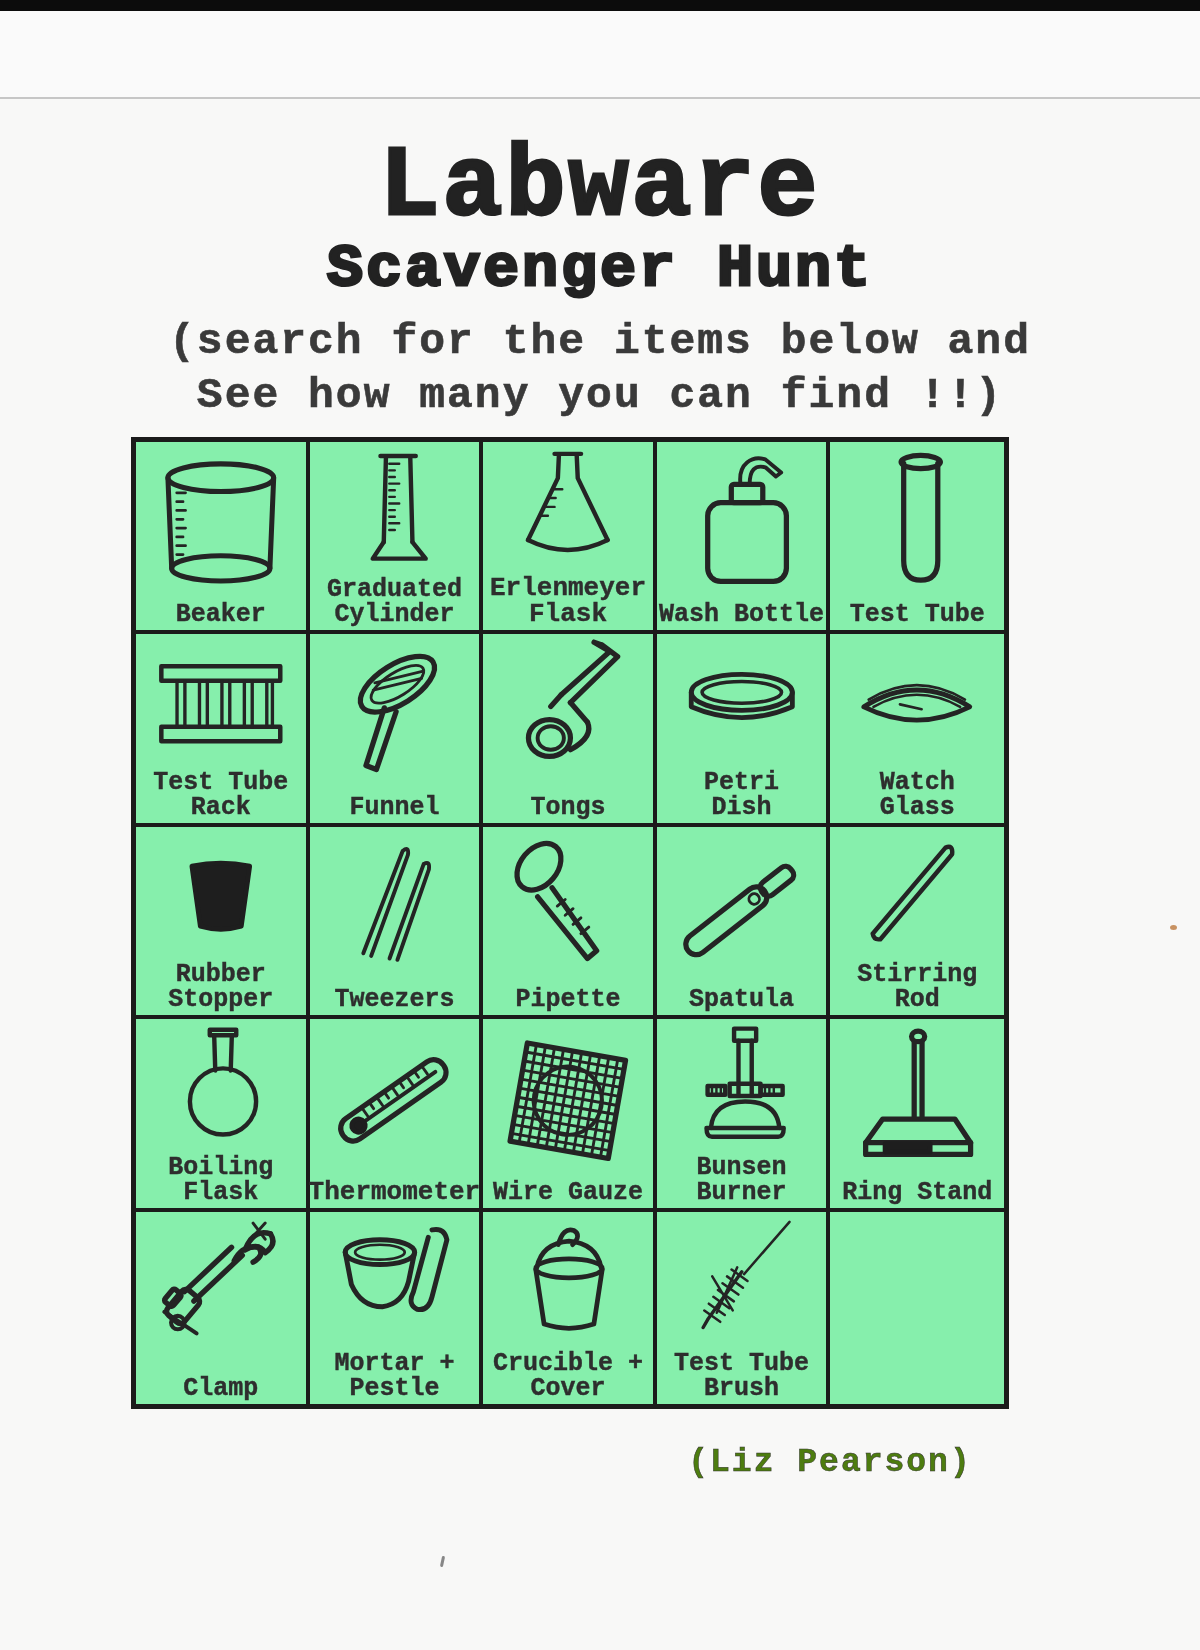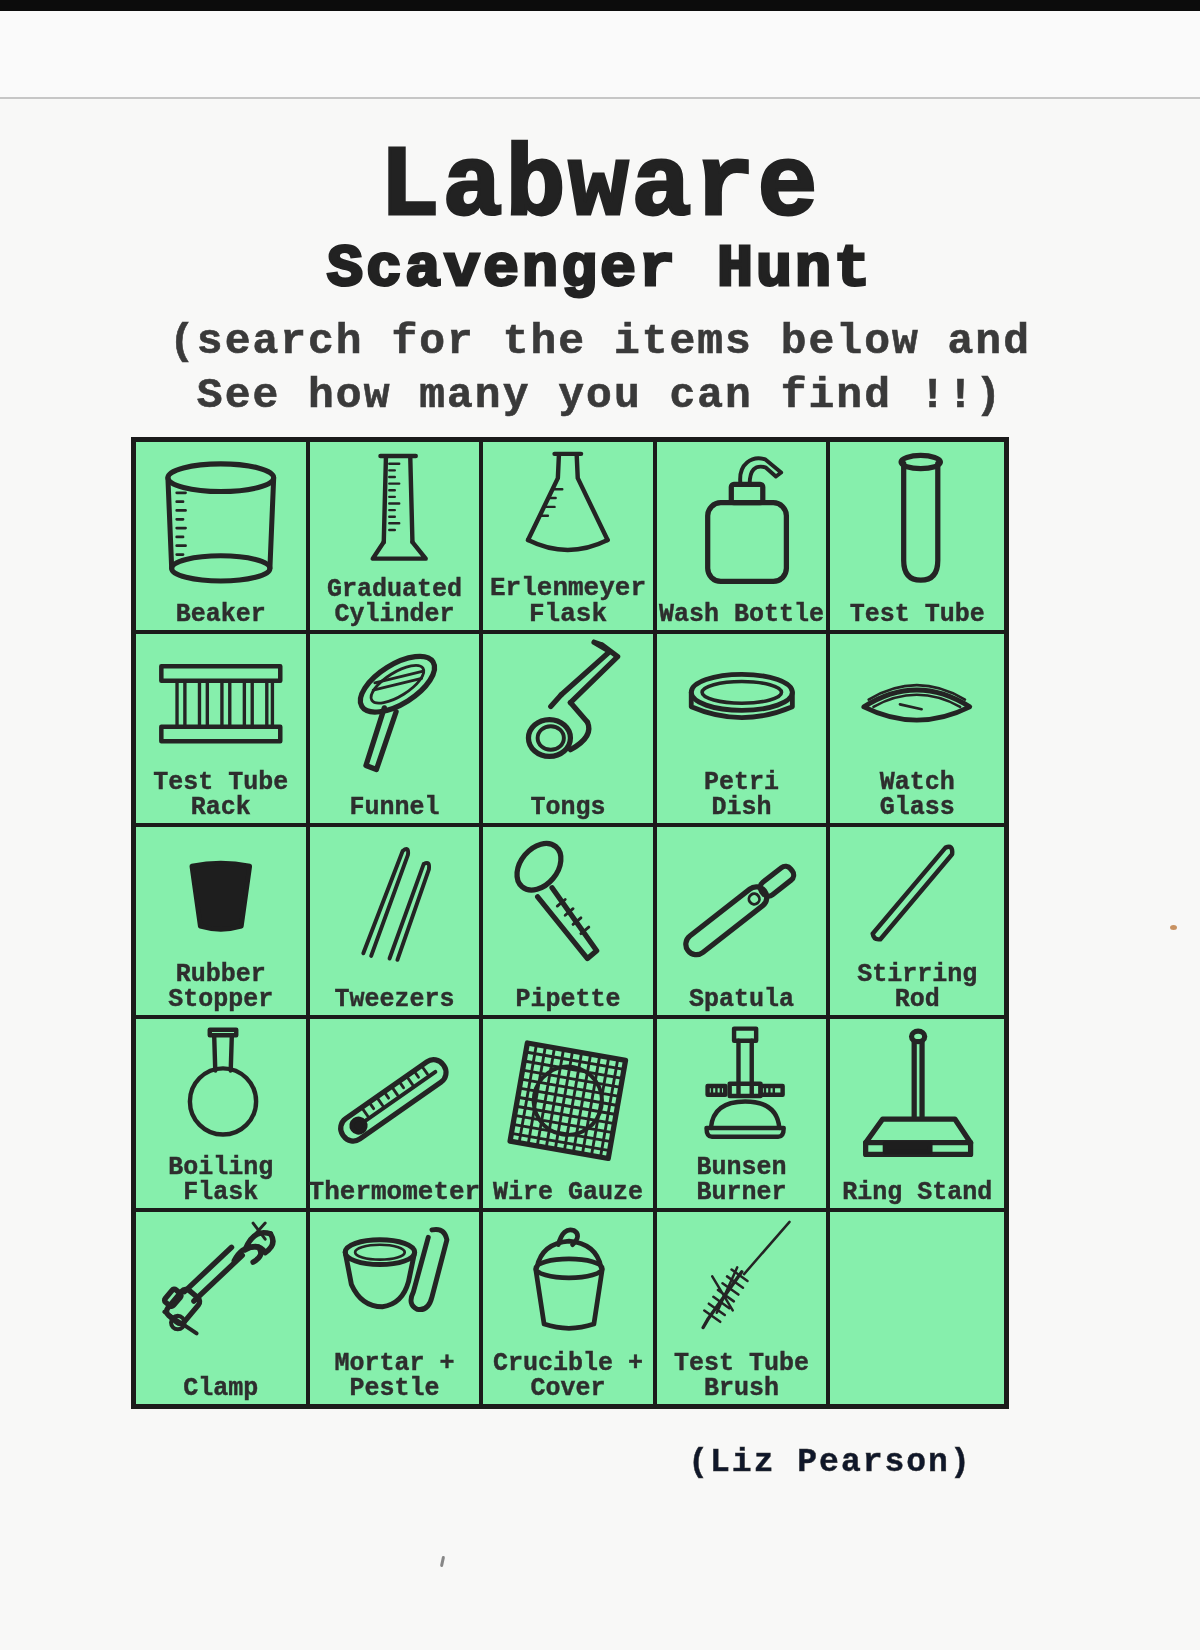--- a/index.html
+++ b/index.html
@@ -32,21 +32,21 @@
        stroke-linecap:round;stroke-linejoin:round;}
   .art .thin{stroke-width:2.2;}
   .art .med{stroke-width:3;}
   .art .fill{fill:#1e1e1e;stroke:#1e1e1e;}
   .lbl{text-align:center;font-size:25px;font-weight:bold;color:#2e2e2e;
        line-height:1.0;padding-bottom:1px;-webkit-text-stroke:.4px #2e2e2e;}
   .lbl span{display:block;}
   .lbl.sm{font-size:26px;}
 
   .attribution{position:absolute;left:600px;top:1444px;width:460px;text-align:center;
-       font-size:33px;font-weight:bold;color:#0f172a;letter-spacing:2px;
+       font-size:33px;font-weight:bold;color:#4d7c0f;letter-spacing:2px;
        -webkit-text-stroke:.5px #333;}
   .speck{position:absolute;left:1170px;top:925px;width:7px;height:5px;border-radius:50%;
        background:#c/.0;background:#c08048;opacity:.85;}
   .stray-mark{position:absolute;left:441px;top:1556px;width:3px;height:11px;background:#6a6a6a;
        border-radius:2px;transform:rotate(12deg);opacity:.8;}
 </style>
 </head>
 <body>
 
 <div class="scan">

